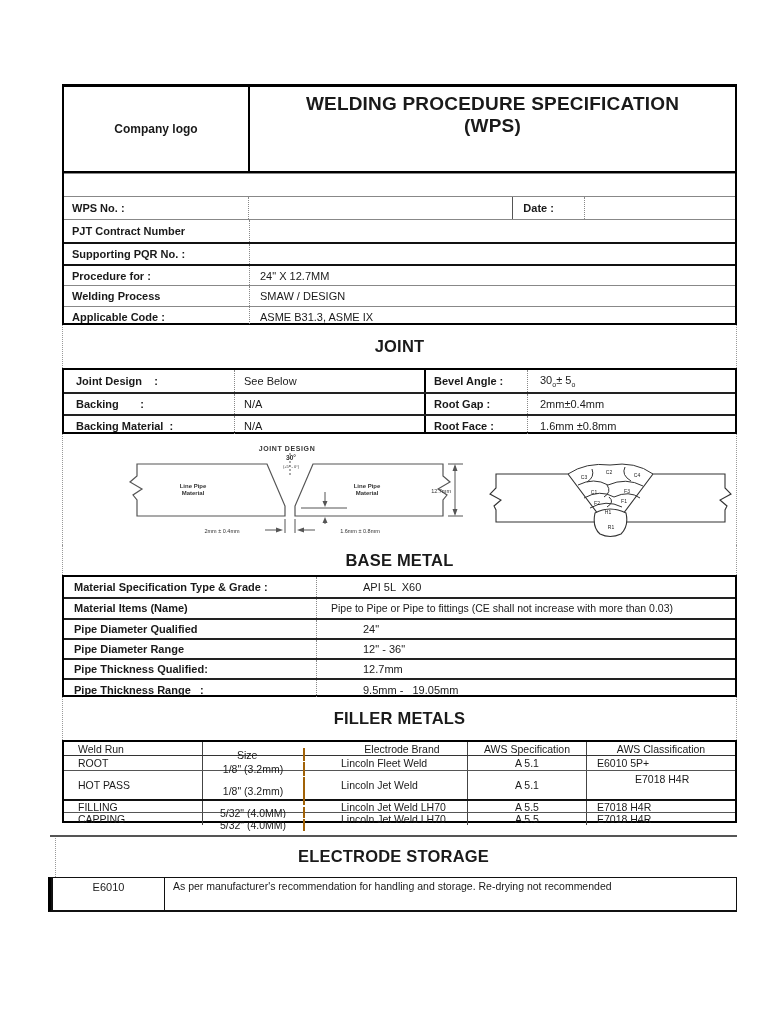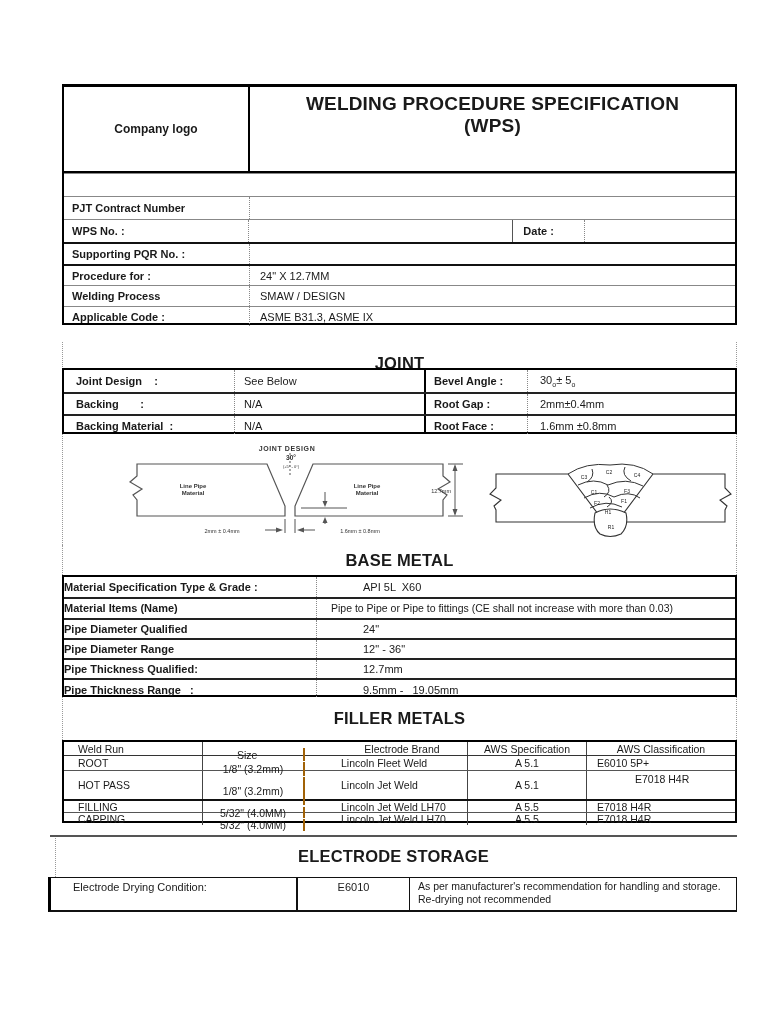--- a/index.html
+++ b/index.html
@@ -53,21 +53,21 @@
   .dgl{stroke:#555;fill:none;stroke-width:1;}
   .dgt{fill:#333;font-family:"Liberation Sans",sans-serif;}
   .wp{stroke:#333;fill:#fff;stroke-width:1.1;}
   .wpl{stroke:#333;fill:none;stroke-width:1;}
   .wpt{fill:#222;font-size:5px;text-anchor:middle;font-family:"Liberation Sans",sans-serif;}
 
   
   #base-table{top:575px;height:122px;}
   .base-row{height:20.3px;}
   .base-row + .base-row{border-top:2px solid #222;}
-  .b-lbl{width:253px;border-right:1px dotted #888;}
+  .b-lbl{width:253px;padding-left:10px;border-right:1px dotted #888;}
   .b-val{flex:1;padding-left:46px;}
   .b-val.longtext{padding-left:14px;font-size:10.5px;}
 
   
   #filler-table{top:740px;height:83px;font-size:10.5px;}
   .f-row{box-sizing:border-box;}
   .f-hdr{height:14px;border-bottom:1px solid #333;}
   .f-r1{height:14px;}
   .f-r2{height:29px;border-top:1px solid #555;}
   .f-r3{height:13px;border-top:2px solid #111;}
@@ -109,48 +109,48 @@
           <div>WELDING PROCEDURE SPECIFICATION</div>
           <div>(WPS)</div>
         </div>
       </div>
     </div>
 
     <div class="row info-row" style="height:23px;">
       <div class="cell info-value val"></div>
     </div>
     <div class="row info-row" style="height:23px;">
-      <div class="cell info-label lbl pre">PJT Contract Number</div>
-      <div class="cell info-value val"></div>
-    </div>
-    <div class="row info-row" style="height:23px;">
       <div class="cell info-label lbl pre">WPS No. :</div>
       <div class="cell val" style="width:265px;padding-left:10px;"></div>
       <div class="cell date-cell lbl">Date :</div>
       <div class="cell date-empty val"></div>
     </div>
+    <div class="row info-row" style="height:23px;">
+      <div class="cell info-label lbl pre">PJT Contract Number</div>
+      <div class="cell info-value val"></div>
+    </div>
     <div class="row info-row thick" style="height:22px;">
       <div class="cell info-label lbl pre">Supporting PQR No. :</div>
       <div class="cell info-value val"></div>
     </div>
     <div class="row info-row thick" style="height:21px;">
       <div class="cell info-label lbl pre">Procedure for :</div>
       <div class="cell info-value val">24" X 12.7MM</div>
     </div>
     <div class="row info-row" style="height:21px;">
       <div class="cell info-label lbl pre">Welding Process</div>
       <div class="cell info-value val">SMAW / DESIGN</div>
     </div>
     <div class="row info-row" style="height:20px;">
       <div class="cell info-label lbl pre">Applicable Code :</div>
       <div class="cell info-value val">ASME B31.3, ASME IX</div>
     </div>
   </div>
 
-  <div class="band" style="top:342px;height:43px;">
+  <div class="band" style="top:325px;height:43px;">
     <span class="sec-title">JOINT</span>
   </div>
 
   <div class="tbl" id="joint-table">
     <div class="row joint-row">
       <div class="cell j-lbl lbl pre">Joint Design    :</div>
       <div class="cell j-val val">See Below</div>
       <div class="cell j-rlbl">Bevel Angle :</div>
       <div class="cell j-rval val">
         <span><span>30</span><span class="subo">o</span><span>± 5</span><span class="subo">o</span></span>
@@ -302,18 +302,17 @@
       <div class="fc fc5">E7018 H4R</div>
     </div>
   </div>
 
   <div class="abs" id="es-rule"></div>
   <div class="abs" id="es-dotted"></div>
   <div class="abs" id="es-title">
     <span class="sec-title">ELECTRODE STORAGE</span>
   </div>
   <div class="abs" id="es-row">
-    <div class="es1">Electrode Drying Condition:</div>
     <div class="es2">E6010</div>
     <div class="es3">As per manufacturer's recommendation for handling and storage. Re-drying not recommended</div>
   </div>
 
 </div>
 
 </body></html>

